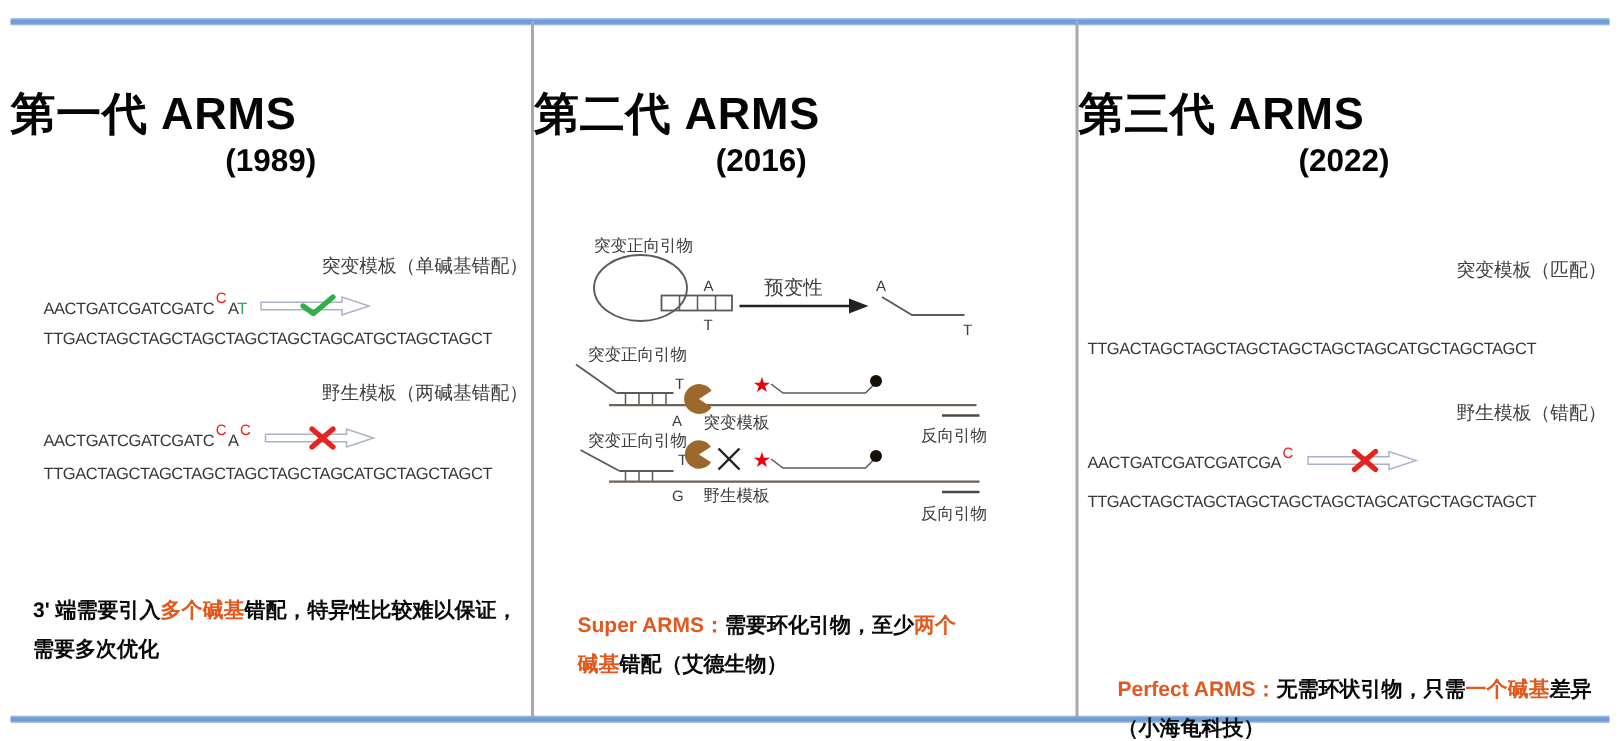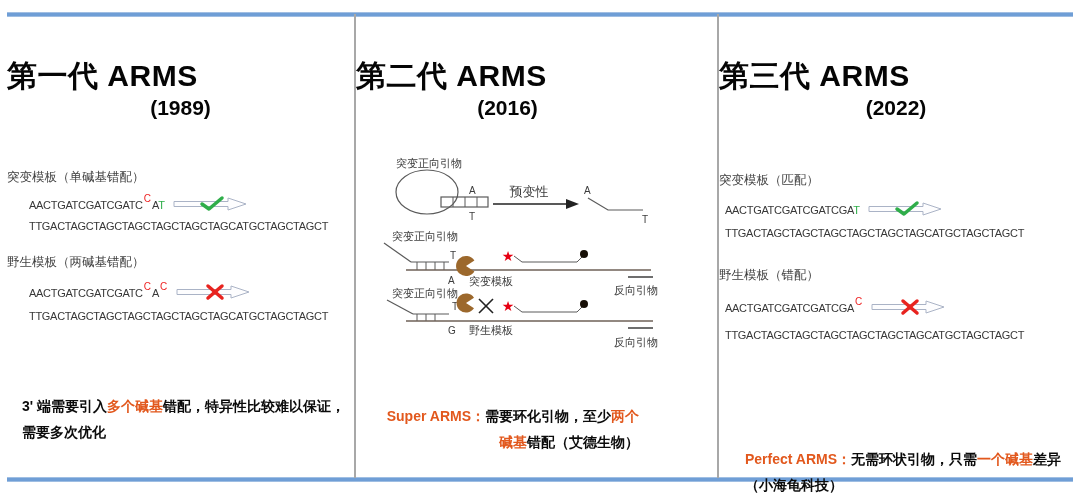--- a/index.html
+++ b/index.html
@@ -20,32 +20,32 @@
   .panel { position:absolute; top:14px; height:464px; }
   .panel.p1 { left:7px;   width:347px; }
   .panel.p2 { left:356px; width:303px; }
   .panel.p3 { left:719px; width:354px; }
 
   .ptitle { position:absolute; top:42px; left:0; right:0; 
             font-size:30px; font-weight:bold; color:#050505; letter-spacing:0.5px; }
   .pyear  { position:absolute; top:82px; left:0; right:0; text-align:center;
             font-size:21px; font-weight:bold; color:#050505; }
 
-  .seqlabel { position:absolute; left:0; right:16px; text-align:left;
+  .seqlabel { position:absolute; left:0; right:2px; text-align:right;
               font-size:12.5px; color:#3f3f3f; white-space:nowrap; }
   .seqrow   { position:absolute; font-size:11px; letter-spacing:-0.3px;
               color:#383838; white-space:nowrap; }
   .sup  { display:inline-block; font-size:10px; color:#ee2222; transform:translateY(-7px);
           margin:0 1px; letter-spacing:0; }
   .match { color:#2fae4a; }
   .res-arrow { display:inline-block; vertical-align:-4px; margin-left:7px; }
 
   .caption { position:absolute; font-size:14px; font-weight:bold; line-height:26px; color:#0b0b0b; }
   .p1 .caption { top:379px; left:15px; right:6px; }
-  .p2 .caption { top:389px; left:29px; right:20px;text-align:right; }
+  .p2 .caption { top:389px; left:29px; right:8px; }
   .p3 .caption { top:388px; left:26px; right:10px;margin-top:44px; }
   .hl { color:#e2581d; }
 
   .p2-svg { position:absolute; top:136px; left:0; width:361px; height:220px; }
   .ln    { stroke:#5a5a5a; stroke-width:1.2px; fill:none; }
   .lnthin{ stroke:#5a5a5a; stroke-width:1px; fill:none; }
   .ln2   { stroke:#4a4a4a; stroke-width:1.6px; fill:none; }
   .lnt   { stroke:#6e6157; stroke-width:1.5px; fill:none; }
   .xmark { stroke:#222222; stroke-width:1.6px; }
   .svglabel   { font-size:11px; fill:#3c3c3c; }
@@ -158,26 +158,20 @@
     <div class="caption">
       <span class="hl">Super ARMS：</span><span>需要环化引物，至少</span><span class="hl">两个碱基</span><span>错配（艾德生物）</span>
     </div>
   </div>
 
   <div class="panel p3">
     <div class="ptitle">第三代 ARMS</div>
     <div class="pyear">(2022)</div>
 
     <div class="seqlabel" style="top:158px">突变模板（匹配）</div>
-    <div class="seqrow" style="top:186px; left:6px">
-      <span>AACTGATCGATCGATCGA</span><span class="match">T</span><svg class="res-arrow" width="78" height="18" viewBox="0 0 78 18">
-          <path d="M2 6.5 H56 V3 L74 9 L56 15 V11.5 H2 Z" fill="#fdfdfe" stroke="#aab3c6" stroke-width="1"></path>
-          <polyline points="30,9 37,14 50,3" fill="none" stroke="#2fae4a" stroke-width="3.5" stroke-linecap="round" stroke-linejoin="round"></polyline>
-        </svg>
-    </div>
     <div class="seqrow" style="top:213px; left:6px">TTGACTAGCTAGCTAGCTAGCTAGCTAGCATGCTAGCTAGCT</div>
 
     <div class="seqlabel" style="top:253px">野生模板（错配）</div>
     <div class="seqrow" style="top:284px; left:6px">
       <span>AACTGATCGATCGATCGA</span><span class="sup">C</span><svg class="res-arrow" width="78" height="18" viewBox="0 0 78 18">
           <path d="M2 6.5 H56 V3 L74 9 L56 15 V11.5 H2 Z" fill="#fdfdfe" stroke="#aab3c6" stroke-width="1"></path>
           <line x1="33" y1="3" x2="47" y2="15" stroke="#e8231f" stroke-width="3.5" stroke-linecap="round"></line>
           <line x1="47" y1="3" x2="33" y2="15" stroke="#e8231f" stroke-width="3.5" stroke-linecap="round"></line>
         </svg>
     </div>

